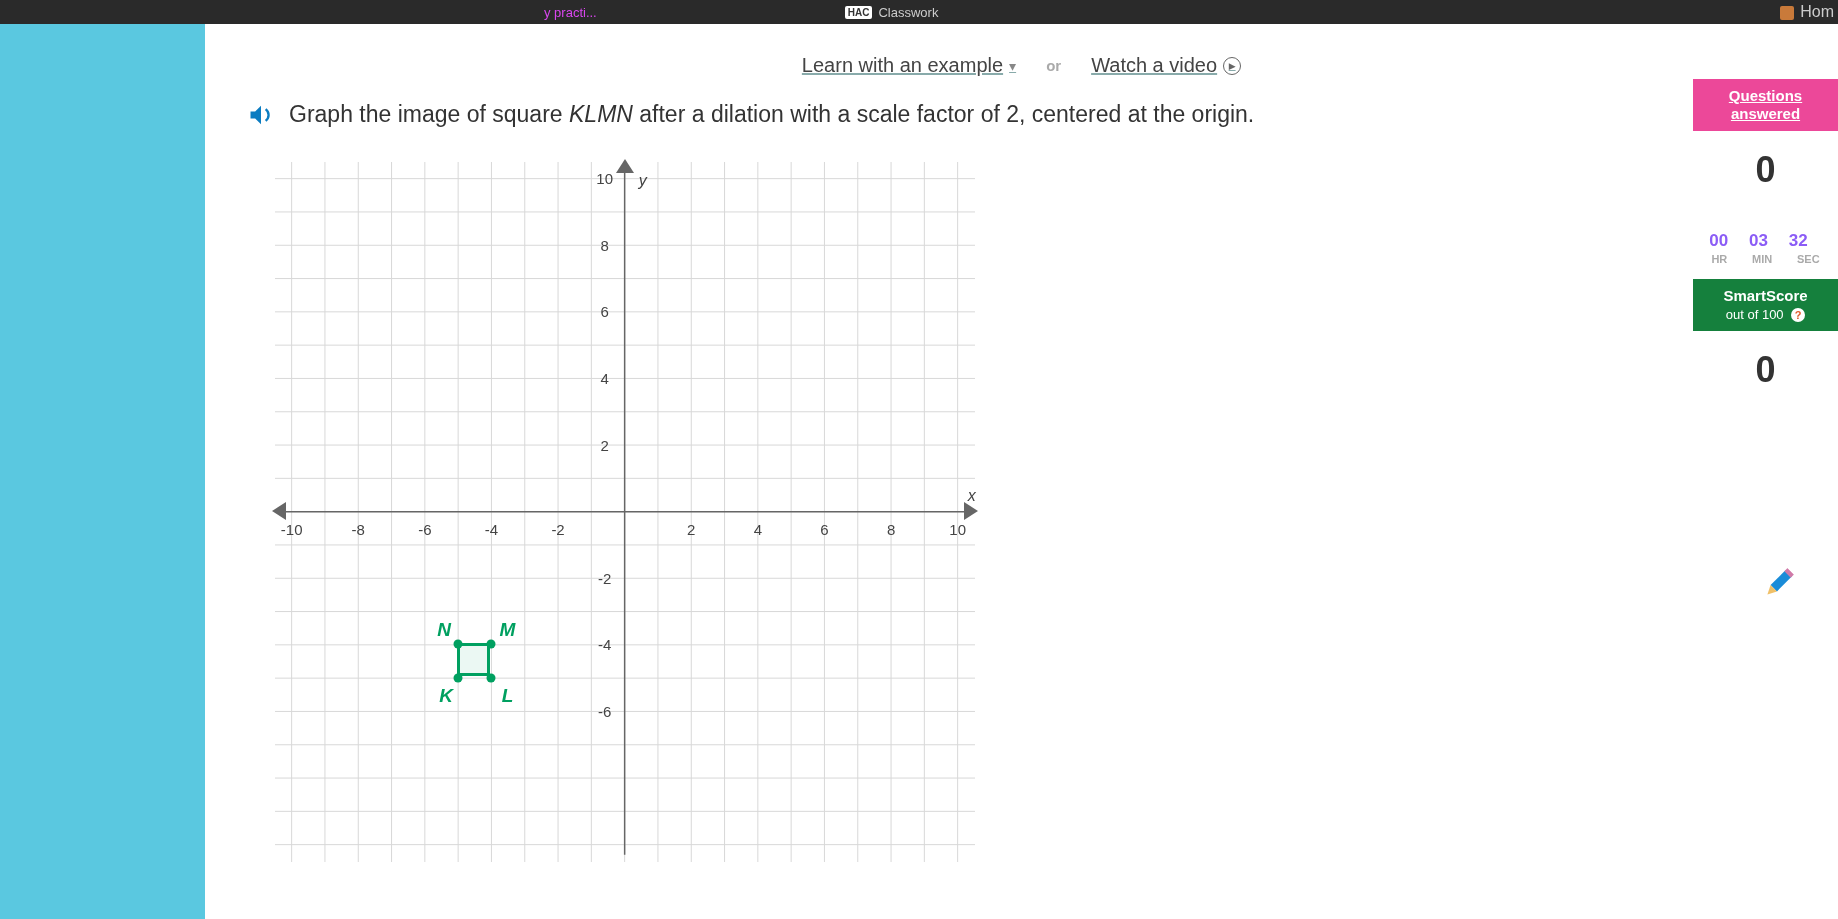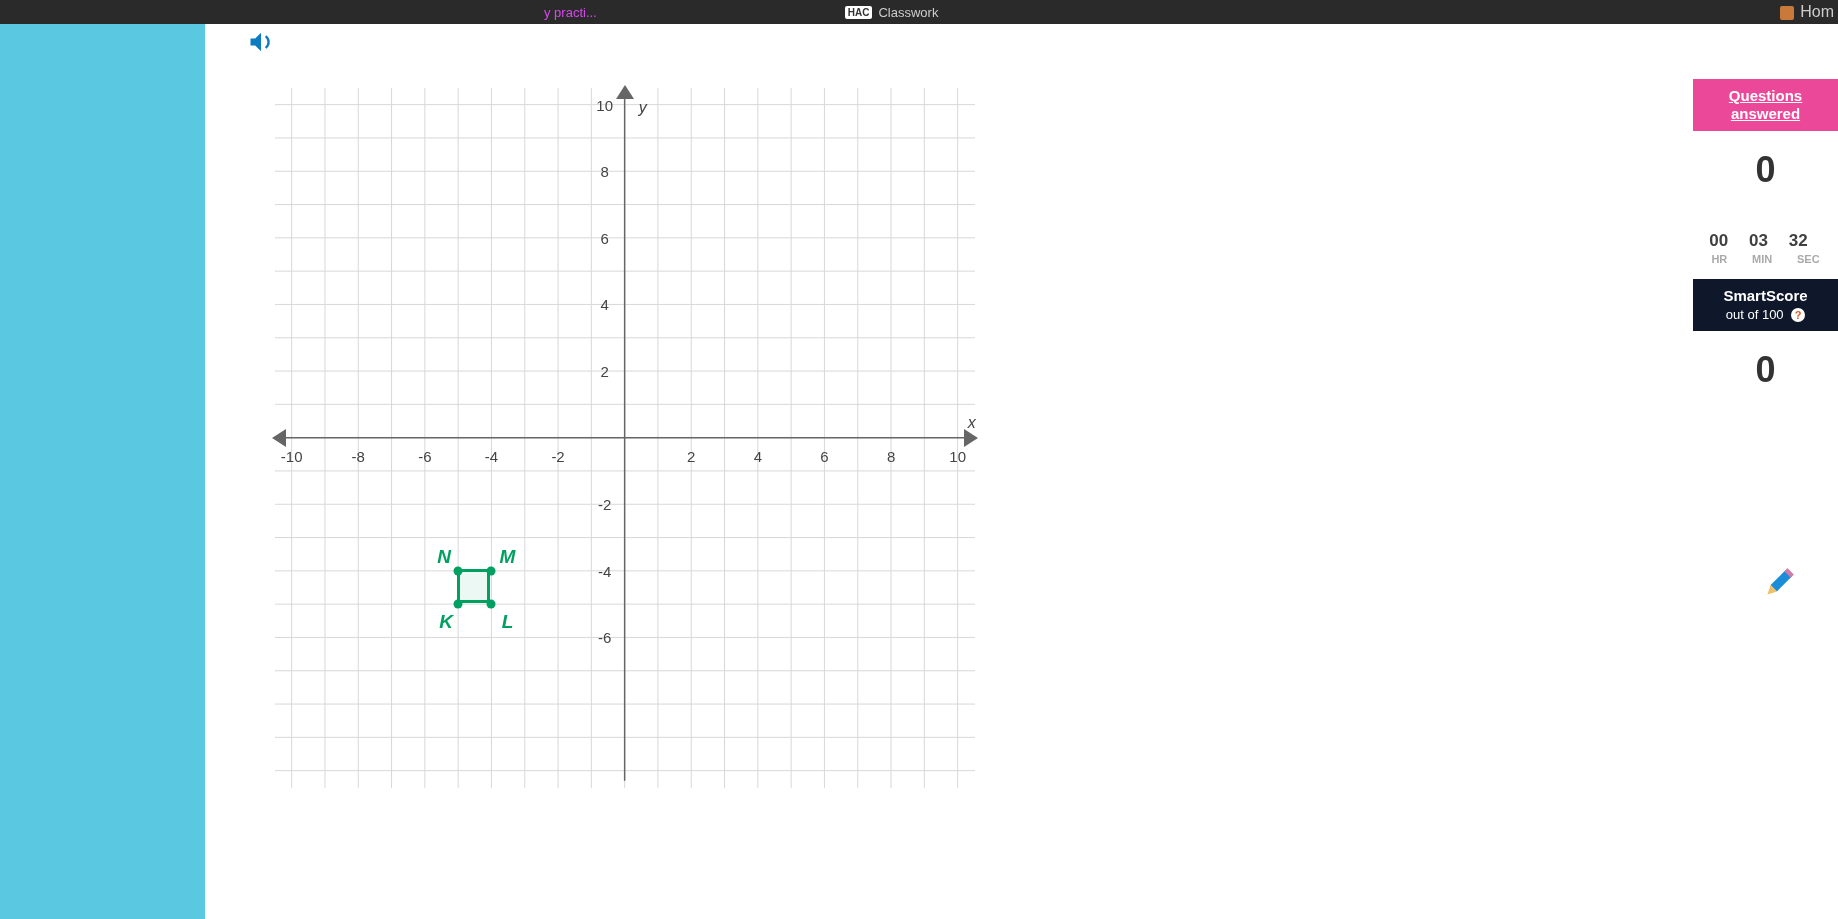--- a/index.html
+++ b/index.html
@@ -148,33 +148,33 @@
   }
   .badge {
     padding: 8px 4px;
     color: #fff;
     font-size: 15px;
     font-weight: bold;
     line-height: 1.2;
   }
   .badge-green { background: #ec4899; text-decoration: underline; }
   .badge-blue { background: #34b5d6; }
-  .badge-orange { background: #0f172a; }
+  .badge-orange { background: #15803d; }
   .big-num {
     font-size: 36px;
     font-weight: bold;
     color: #333;
     padding: 18px 0 30px 0;
   }
   .time-row {
     display: flex;
     justify-content: space-around;
     padding: 10px 20px 2px 6px;
     font-size: 17px;
-    color: #404040;
+    color: #8b5cf6;
     font-weight: bold;
   }
   .time-lab {
     display: flex;
     justify-content: space-around;
     padding: 0 6px 14px 6px;
     font-size: 11px;
     color: #aaa;
     font-weight: bold;
   }
@@ -205,27 +205,41 @@
     <span>Classwork</span>
   </div>
   <div class="hom">
     <span class="hom-ico"></span>
     <span>Hom</span>
   </div>
 </div>
 
 <div class="page">
 
+  <div class="help-bar">
+    <span class="help-link">
+      <span>Learn with an example</span>
+      <span class="chev-down">▾</span>
+    </span>
+    <span class="or-text">or</span>
+    <span class="help-link">
+      <span>Watch a video</span>
+      <span class="play-circ">▶</span>
+    </span>
+  </div>
 
   <div class="question">
     <span class="speaker">
       <svg width="28" height="28" viewBox="0 0 24 24" fill="#0b7cc1">
         <path d="M3 9v6h4l5 5V4L7 9H3z"></path>
         <path d="M16 7c1.5 1.2 2.5 3 2.5 5s-1 3.8-2.5 5" stroke="#0b7cc1" stroke-width="2" fill="none"></path>
       </svg>
+    </span>
+    <span>
+      <span>Graph the image of square </span><em>KLMN</em><span> after a dilation with a scale factor of 2, centered at the origin.</span>
     </span>
   </div>
 
   <div class="graph-wrap">
     <svg class="grid" viewBox="0 0 700 700">
 
       <g id="gridlines">
           <line x1="16.65" x2="16.65" y1="0" y2="700"></line>
           <line y1="16.65" y2="16.65" x1="0" x2="700"></line>
           <line x1="49.949999999999996" x2="49.949999999999996" y1="0" y2="700"></line>

